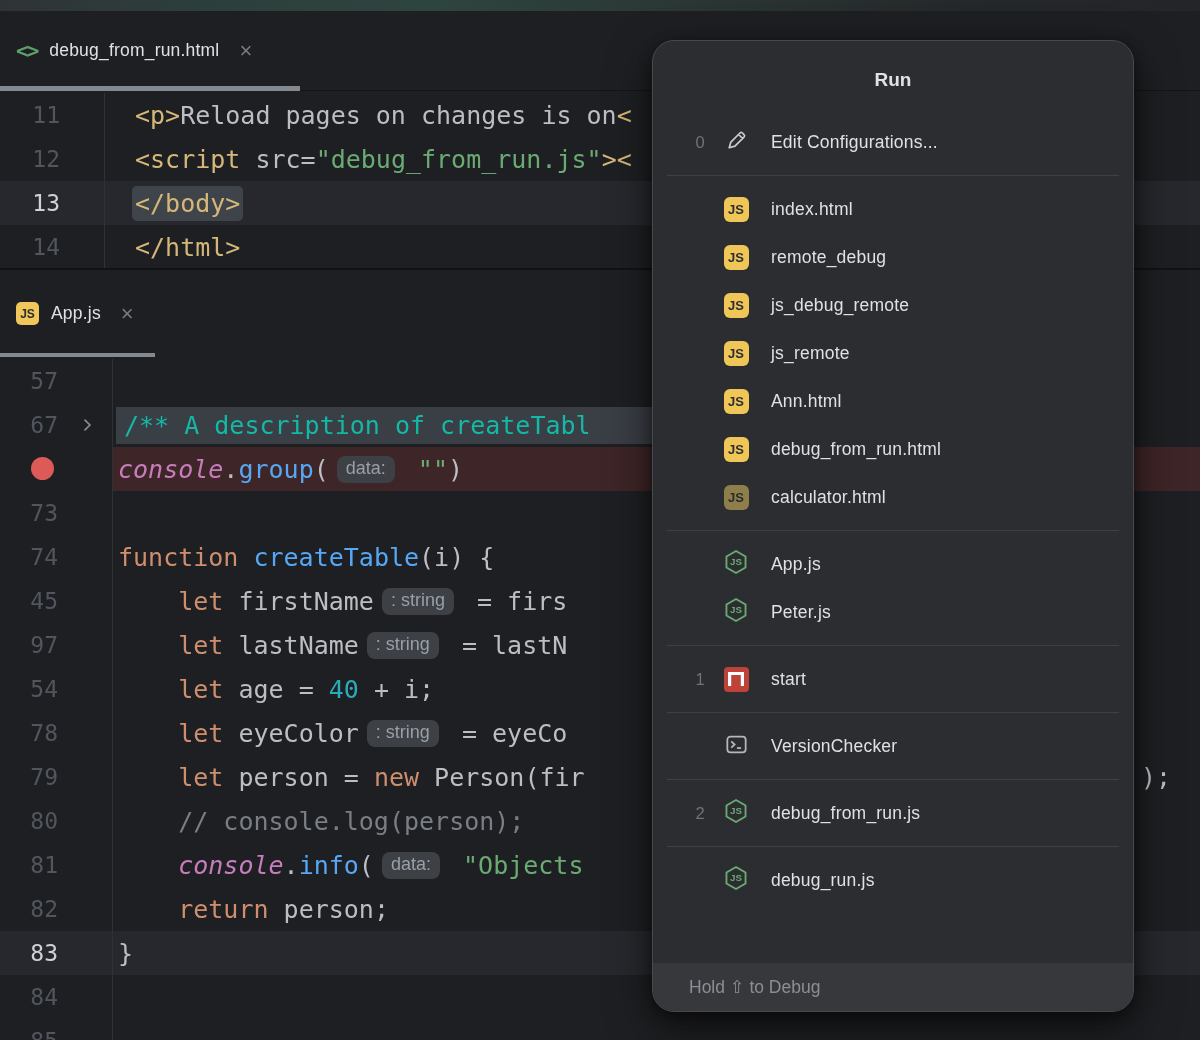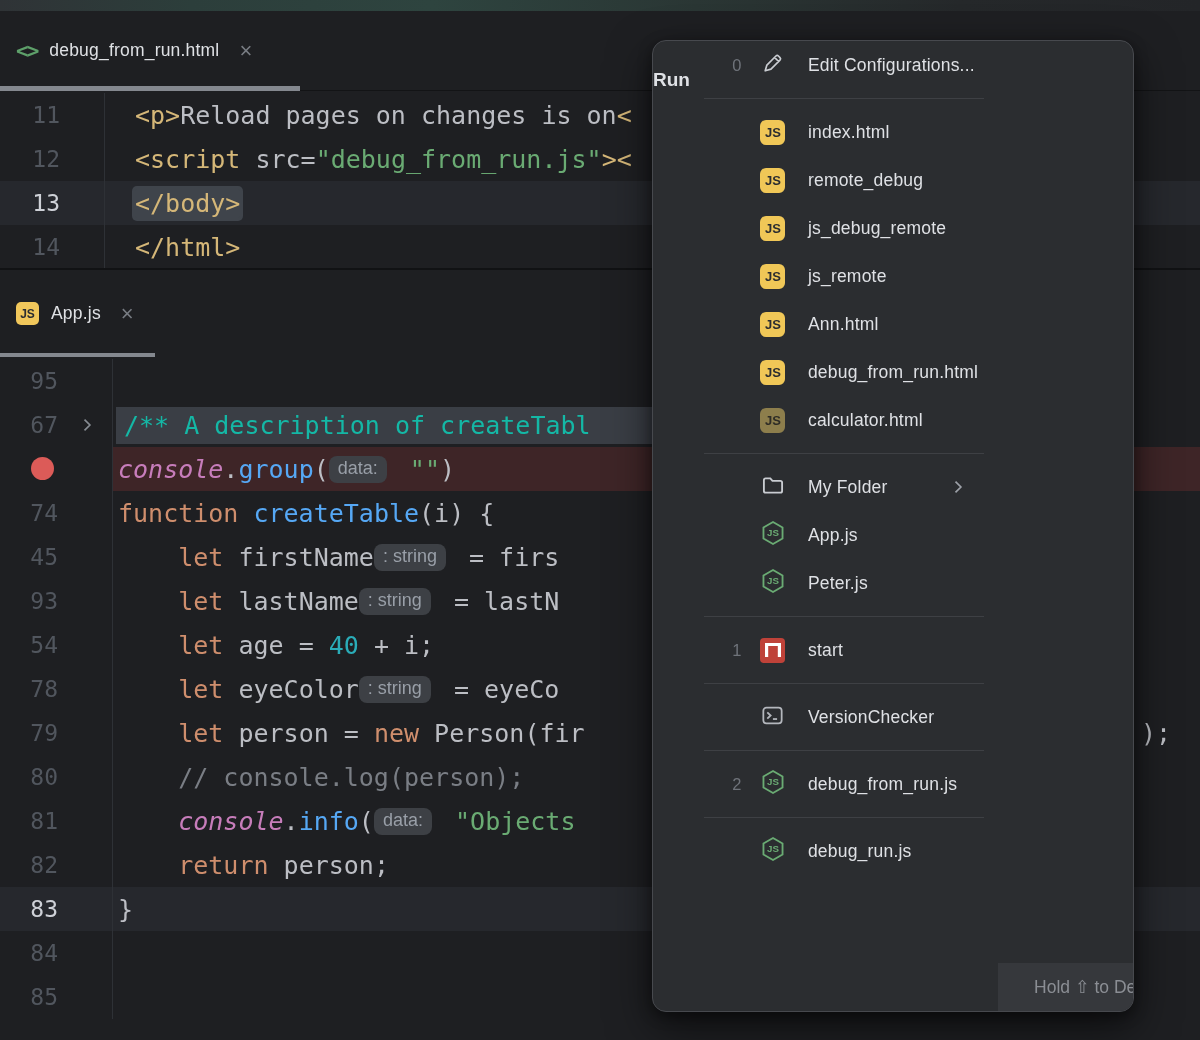--- a/index.html
+++ b/index.html
@@ -46,26 +46,26 @@
   .bp-dot{position:absolute;left:31px;top:10px;width:23px;height:23px;border-radius:50%;background:#dc5b58;}
   .ccode{flex:1;display:flex;align-items:center;height:100%;padding-left:30px;white-space:pre;position:relative;}
   #editor2 .ccode{padding-left:5px;}
   .tk{white-space:pre;}
   .c-fg{color:#bcbec4}.c-tag{color:#d5b778}.c-attr{color:#bcbec4}.c-str{color:#6aab73}
   .c-kw{color:#cf8e6d}.c-fn{color:#56a8f5}.c-num{color:#2aacb8}.c-cm{color:#7a7e85}
   .c-con{color:#c77dbb;font-style:italic}
   .c-fold{color:#14b8a6;background:#3a3e45;padding:4px 420px 4px 8px;margin-left:-2px;}
   .tk.box{background:#3f444b;box-shadow:0 0 0 3px #3f444b;border-radius:2px;}
   .hint{font-family:"Liberation Sans",sans-serif;font-size:18px;color:#999fa8;background:#3d4045;
-        border-radius:8px;padding:2px 9px 4px;margin:0 8px 0 0;}
+        border-radius:8px;padding:2px 9px 4px;margin:0 8px 0 8px;}
   .right-frag{position:absolute;left:1028px;color:#bcbec4;}
 
   
   .popup{position:absolute;left:652px;top:40px;width:480px;height:970px;background:#2b2d30;
-         border:1px solid #47494e;border-radius:14px;display:flex;flex-direction:row;z-index:10;
+         border:1px solid #47494e;border-radius:22px;display:flex;flex-direction:column;z-index:10;
          overflow:hidden;box-shadow:0 16px 44px rgba(0,0,0,.55),0 4px 14px rgba(0,0,0,.4);}
   .popup-title{height:77px;flex:none;display:flex;align-items:center;justify-content:center;
                color:#dfe1e5;font-size:19px;font-weight:700;}
   .prow.item{height:48px;flex:none;display:flex;align-items:center;padding:0 20px 0 34px;}
   .shortcut{width:26px;flex:none;text-align:center;color:#6f737a;font-size:16.5px;}
   .picon{width:26px;height:26px;flex:none;margin:0 22px 0 10px;display:flex;align-items:center;justify-content:center;}
   .plabel{color:#dfe1e5;font-size:17.5px;letter-spacing:.2px;}
   .chev{margin-left:auto;margin-right:10px;display:flex;}
   .prow.sep{height:19px;flex:none;display:flex;align-items:center;padding:0 14px;}
   .sepline{height:1px;width:100%;background:#3e4044;}
@@ -125,21 +125,21 @@
     <div class="tab">
       <span class="icon-jsfile">JS</span>
       <span class="tab-label">App.js</span>
       <span class="tab-close">×</span>
     </div>
     <div class="tab-underline" style="width:155px"></div>
   </div>
   <div class="code-area" id="editor2">
       <div class="crow">
         <div class="gutter">
-          <span class="lnum">95</span>
+          <span class="lnum">57</span>
           <span class="gslot"></span>
         </div>
         <div class="ccode"></div>
       </div>
       <div class="crow">
         <div class="gutter">
           <span class="lnum">67</span>
           <span class="gslot">
             <svg width="20" height="20" viewBox="0 0 24 24">
               <polyline points="9 5.5,15.5 12,9 18.5" fill="none" stroke="#878c93" stroke-width="2"></polyline>
@@ -151,35 +151,42 @@
       <div class="crow bp">
         <div class="gutter">
           <span class="lnum"></span>
           <span class="bp-dot"></span>
           <span class="gslot"></span>
         </div>
         <div class="ccode"><span class="tk c-con">console</span><span class="tk c-fg">.</span><span class="tk c-fn">group</span><span class="tk c-fg">(</span><span class="tk hint">data:</span><span class="tk c-fg"> </span><span class="tk c-str">""</span><span class="tk c-fg">)</span></div>
       </div>
       <div class="crow">
         <div class="gutter">
+          <span class="lnum">73</span>
+          <span class="gslot"></span>
+        </div>
+        <div class="ccode"></div>
+      </div>
+      <div class="crow">
+        <div class="gutter">
           <span class="lnum">74</span>
           <span class="gslot"></span>
         </div>
         <div class="ccode"><span class="tk c-kw">function </span><span class="tk c-fn">createTable</span><span class="tk c-fg">(i) {</span></div>
       </div>
       <div class="crow">
         <div class="gutter">
           <span class="lnum">45</span>
           <span class="gslot"></span>
         </div>
         <div class="ccode"><span class="tk c-fg">    </span><span class="tk c-kw">let</span><span class="tk c-fg"> firstName</span><span class="tk hint">: string</span><span class="tk c-fg"> = firs</span></div>
       </div>
       <div class="crow">
         <div class="gutter">
-          <span class="lnum">93</span>
+          <span class="lnum">97</span>
           <span class="gslot"></span>
         </div>
         <div class="ccode"><span class="tk c-fg">    </span><span class="tk c-kw">let</span><span class="tk c-fg"> lastName</span><span class="tk hint">: string</span><span class="tk c-fg"> = lastN</span></div>
       </div>
       <div class="crow">
         <div class="gutter">
           <span class="lnum">54</span>
           <span class="gslot"></span>
         </div>
         <div class="ccode"><span class="tk c-fg">    </span><span class="tk c-kw">let</span><span class="tk c-fg"> age = </span><span class="tk c-num">40</span><span class="tk c-fg"> + i;</span></div>
@@ -301,34 +308,20 @@
         </div>
         <div class="prow item">
           <span class="shortcut"></span>
           <span class="picon">
             <span class="ic-js dim">JS</span>
           </span>
           <span class="plabel">calculator.html</span>
         </div>
         <div class="prow sep">
           <div class="sepline"></div>
-        </div>
-        <div class="prow item">
-          <span class="shortcut"></span>
-          <span class="picon">
-            <span><svg width="26" height="26" viewBox="0 0 24 24">
-                <path d="M3.6 7.5a1.6 1.6 0 011.6-1.6h4.3l2 2.3h7.3a1.6 1.6 0 011.6 1.6v7.7a1.6 1.6 0 01-1.6 1.6H5.2a1.6 1.6 0 01-1.6-1.6z" fill="none" stroke="#c9ccd1" stroke-width="1.7"></path>
-              </svg></span>
-          </span>
-          <span class="plabel">My Folder</span>
-          <span class="chev">
-            <svg width="20" height="20" viewBox="0 0 24 24">
-              <polyline points="9 5.5,15.5 12,9 18.5" fill="none" stroke="#9da1a8" stroke-width="2"></polyline>
-            </svg>
-          </span>
         </div>
         <div class="prow item">
           <span class="shortcut"></span>
           <span class="picon">
             <span><svg width="26" height="26" viewBox="0 0 24 24">
                 <polygon points="12 1.8,20.8 6.9,20.8 17.1,12 22.2,3.2 17.1,3.2 6.9" fill="none" stroke="#6aab73" stroke-width="1.7"></polygon>
                 <text x="12" y="15.2" text-anchor="middle" font-size="9" font-weight="bold" fill="#6aab73" font-family="Liberation Sans,sans-serif">JS</text>
               </svg></span>
           </span>
           <span class="plabel">App.js</span>

